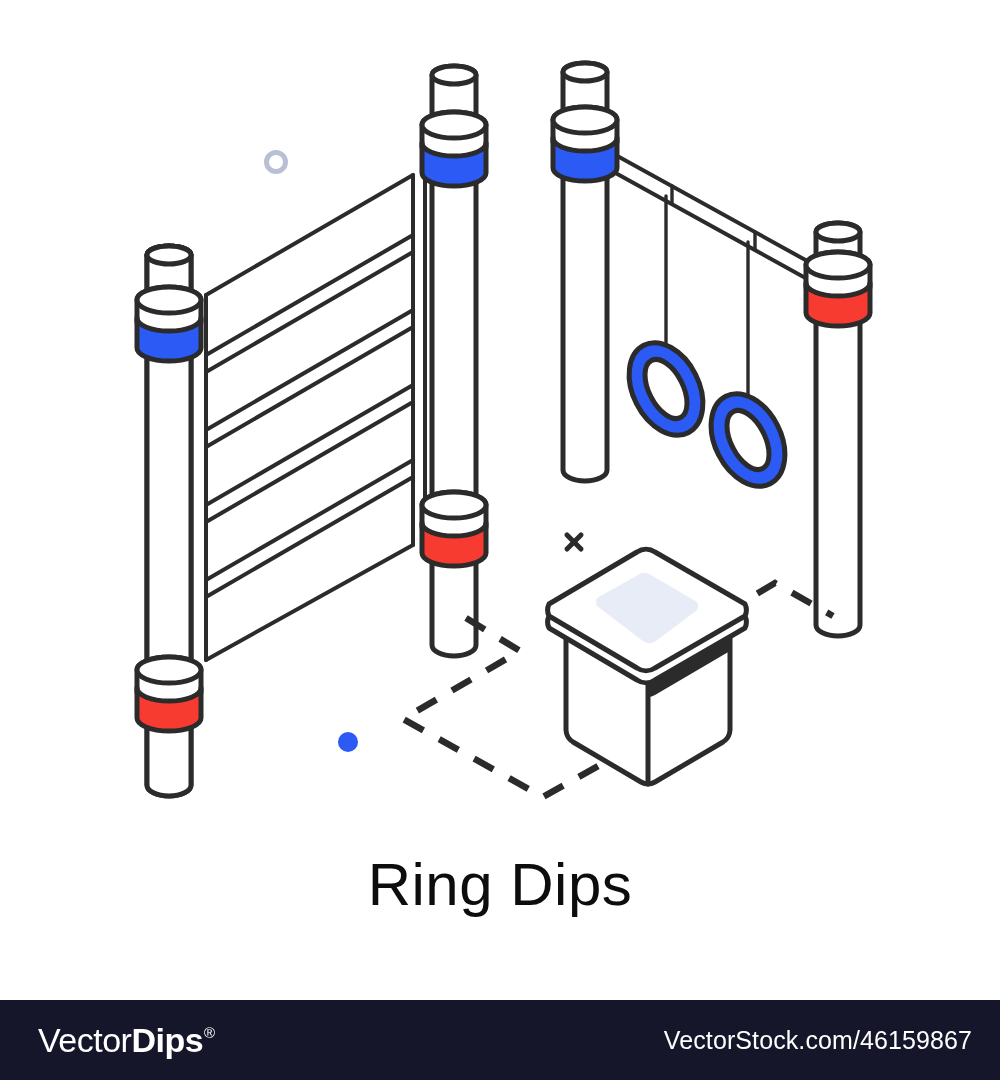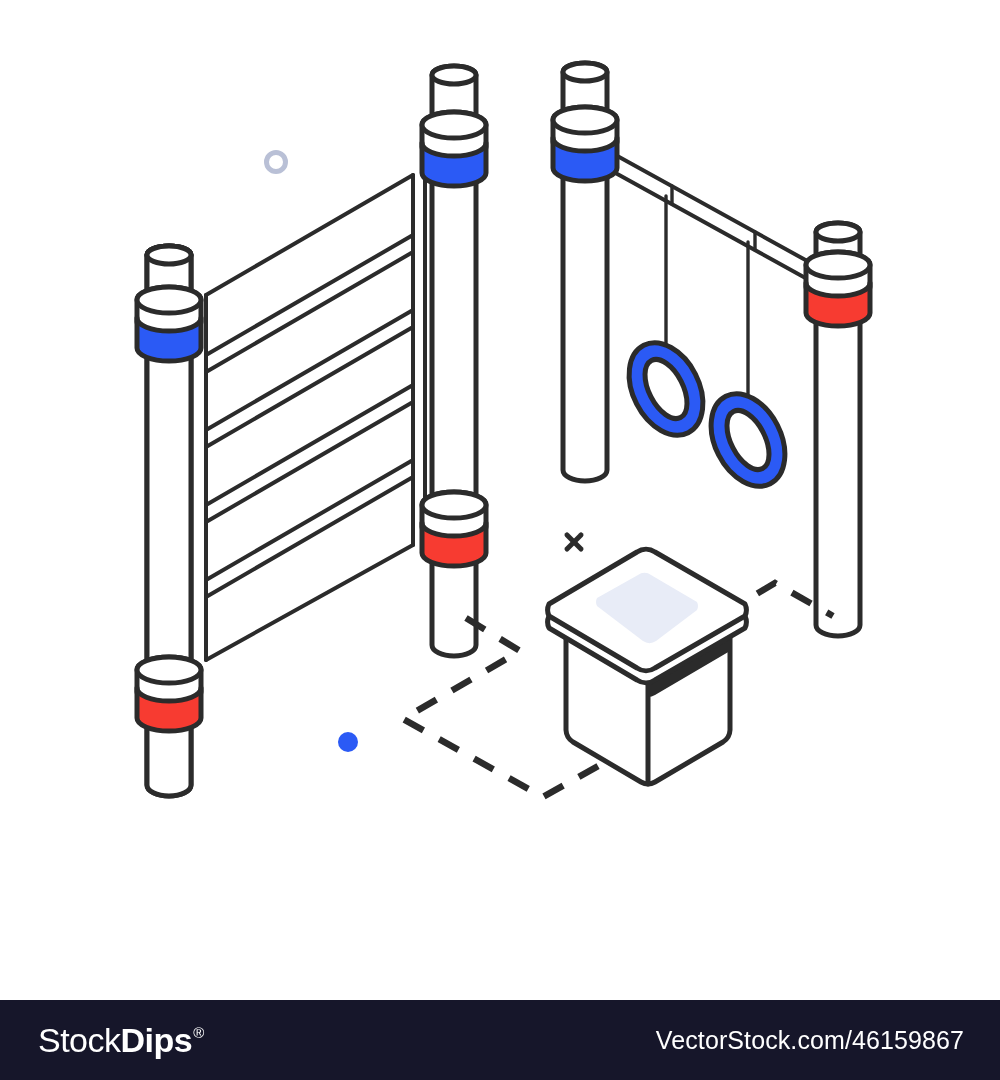--- a/index.html
+++ b/index.html
@@ -62,21 +62,21 @@
     color: #ffffff;
     line-height: 1;
     white-space: nowrap;
     display: flex;
     align-items: flex-start;
   }
   .logo .lw-light { font-weight: 300; letter-spacing: -0.5px; }
   .logo .lw-bold  { font-weight: 700; letter-spacing: -0.5px; }
   .logo .lw-reg   { font-size: 15px; position: relative; top: 2px; left: 1px; }
   .wmurl {
-    margin-right: 36px;
+    margin-right: 28px;
     font-family: "Liberation Sans", sans-serif;
     font-size: 25px;
     font-weight: 400;
     color: #ffffff;
     white-space: nowrap;
     letter-spacing: 0.1px;
   }
 </style>
 </head>
 <body>
@@ -334,23 +334,24 @@
         <circle cx="348" cy="742" r="10" fill="#2b5af5"></circle>
         <g stroke="#2b2b2b" stroke-width="5" stroke-linecap="round">
           <path d="M567,535 L581,549"></path>
           <path d="M581,535 L567,549"></path>
         </g>
       </g>
 
     </svg>
   </div>
 
+  <div id="caption">Ring Dips</div>
 
   <div id="footer">
     <div class="logo">
-      <span class="lw-light">Stock</span>
+      <span class="lw-light">Vector</span>
         <span class="lw-bold">Dips</span>
         <span class="lw-reg">®</span>
     </div>
     <div class="wmurl">VectorStock.com/46159867</div>
   </div>
 
 </div>
 
 </body></html>

